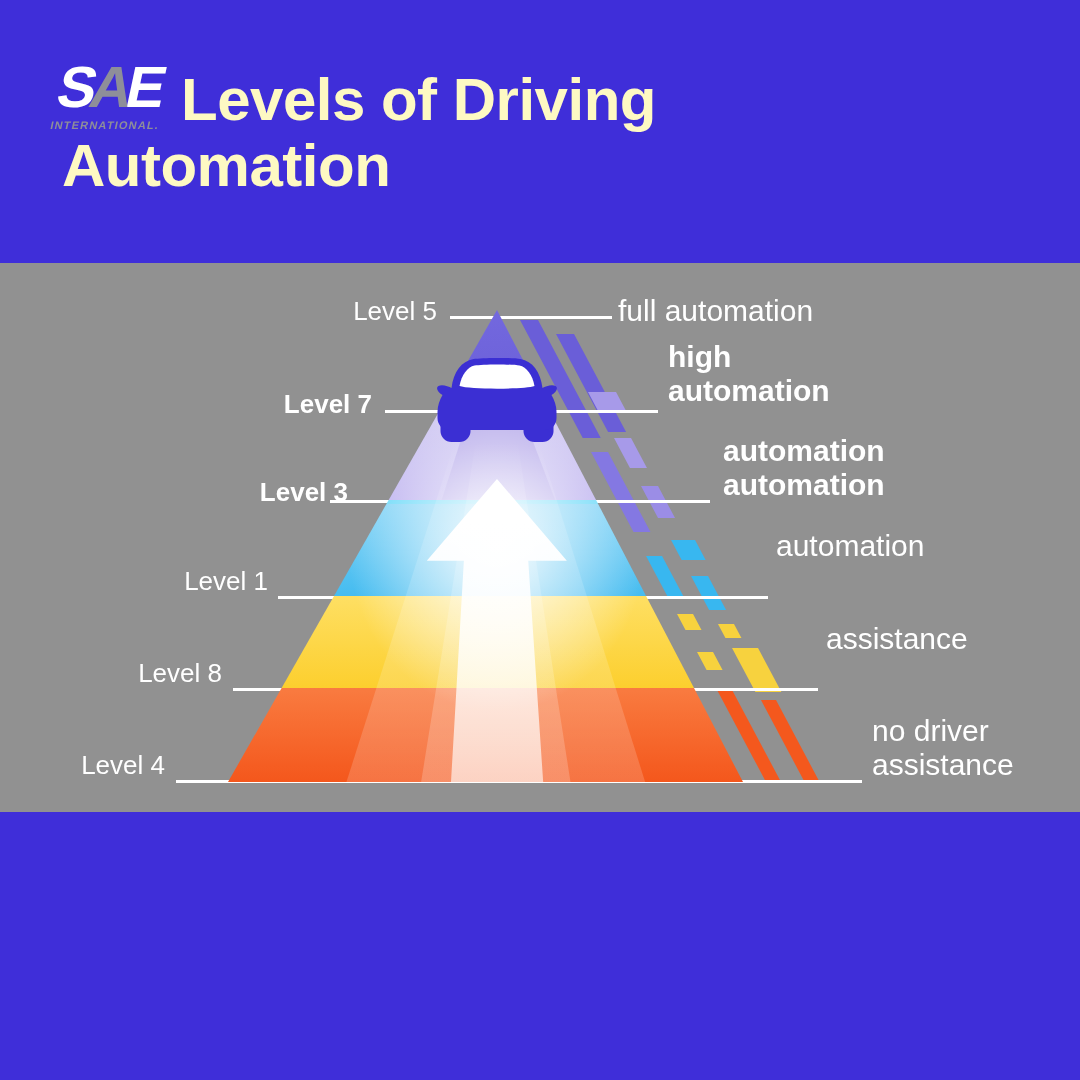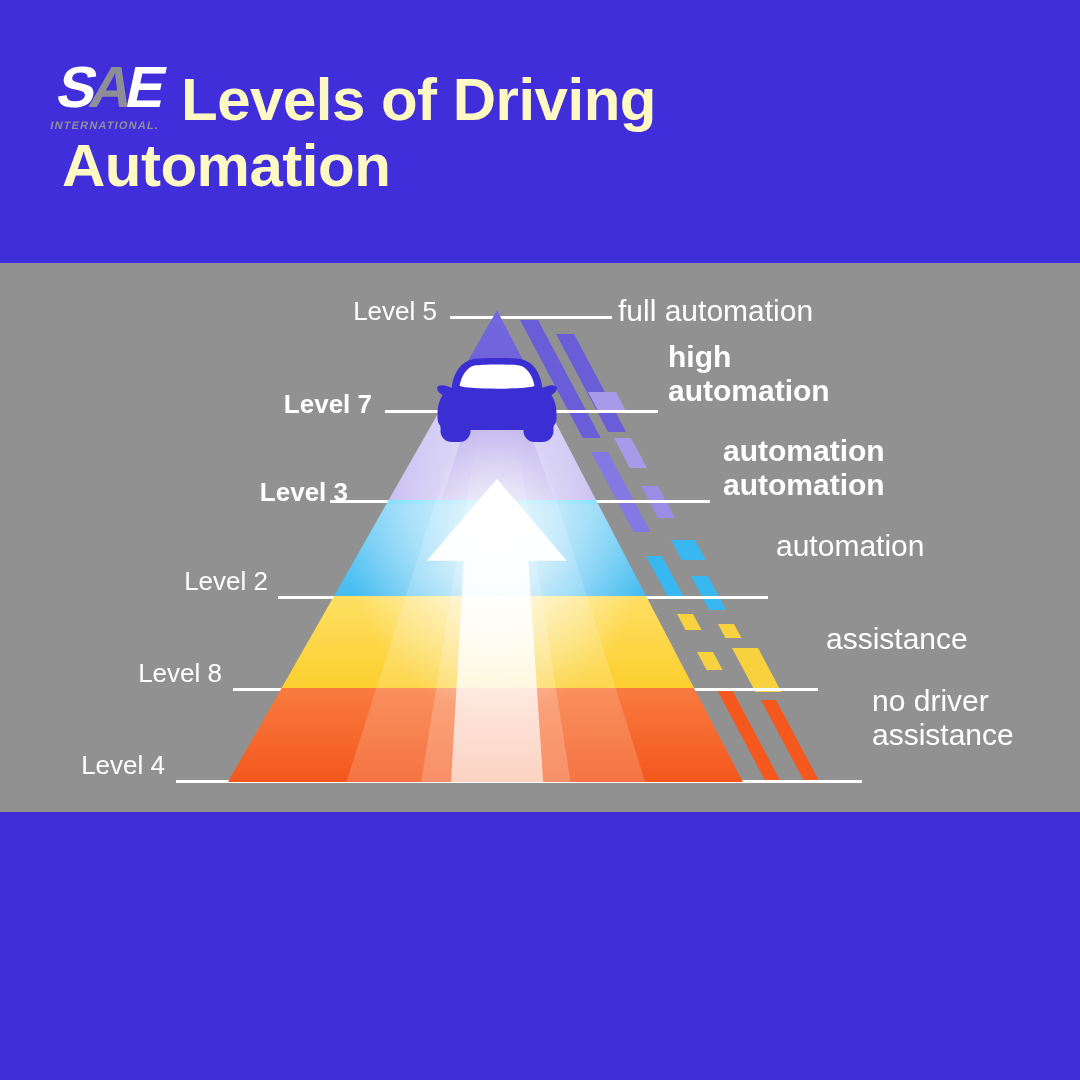--- a/index.html
+++ b/index.html
@@ -80,42 +80,42 @@
   <div class="lvl-line" style="top:316px;left:450px;width:162px"></div>
   <div class="lvl-line" style="top:410px;left:385px;width:273px"></div>
   <div class="lvl-line" style="top:500px;left:330px;width:380px"></div>
   <div class="lvl-line" style="top:596px;left:278px;width:490px"></div>
   <div class="lvl-line" style="top:688px;left:233px;width:585px"></div>
   <div class="lvl-line" style="top:780px;left:176px;width:686px"></div>
 
   <div class="lvl-label" style="top:294px;right:643px">Level 5</div>
   <div class="lvl-label bold" style="top:387px;right:708px">Level 7</div>
   <div class="lvl-label bold" style="top:475px;right:732px">Level 3</div>
-  <div class="lvl-label" style="top:564px;right:812px">Level 2</div>
+  <div class="lvl-label" style="top:564px;right:812px">Level 1</div>
   <div class="lvl-label" style="top:656px;right:858px">Level 8</div>
   <div class="lvl-label" style="top:748px;right:915px">Level 4</div>
 
   <div class="lvl-desc" style="left:618px;top:294px">
     <div>full automation</div>
   </div>
   <div class="lvl-desc bold" style="left:668px;top:340px">
     <div>high</div>
     <div>automation</div>
   </div>
   <div class="lvl-desc bold" style="left:723px;top:434px">
     <div>automation</div>
     <div>automation</div>
   </div>
   <div class="lvl-desc" style="left:776px;top:529px">
     <div>automation</div>
   </div>
   <div class="lvl-desc" style="left:826px;top:622px">
     <div>assistance</div>
   </div>
-  <div class="lvl-desc" style="left:872px;top:684px">
+  <div class="lvl-desc" style="left:872px;top:714px">
     <div>no driver</div>
     <div>assistance</div>
   </div>
 
   <div id="dashes">
       <div class="dash" style="left: 520px; top: 320px; width: 18px; height: 118px; background: rgb(106, 94, 216);"></div>
       <div class="dash" style="left: 591px; top: 452px; width: 17px; height: 80px; background: rgb(132, 120, 226);"></div>
       <div class="dash" style="left: 646px; top: 556px; width: 16px; height: 40px; background: rgb(56, 183, 240);"></div>
       <div class="dash" style="left: 677px; top: 614px; width: 16px; height: 16px; background: rgb(247, 210, 62);"></div>
       <div class="dash" style="left: 697px; top: 652px; width: 16px; height: 18px; background: rgb(247, 210, 62);"></div>

